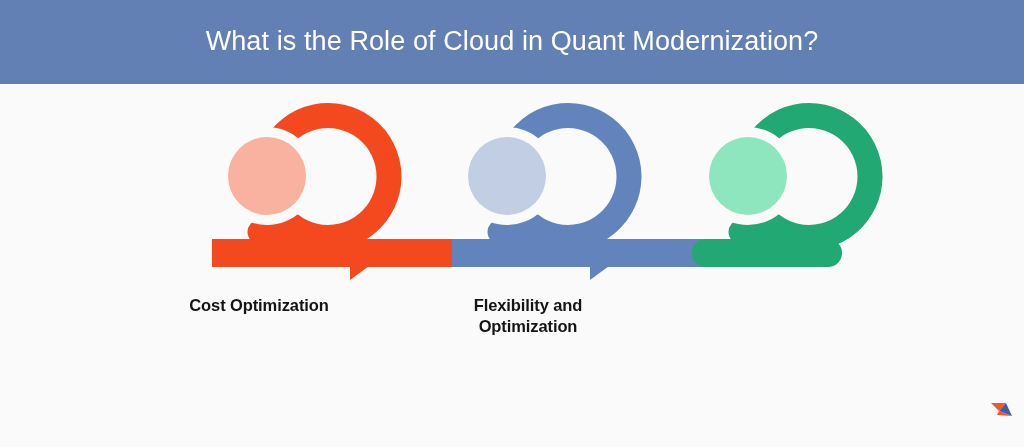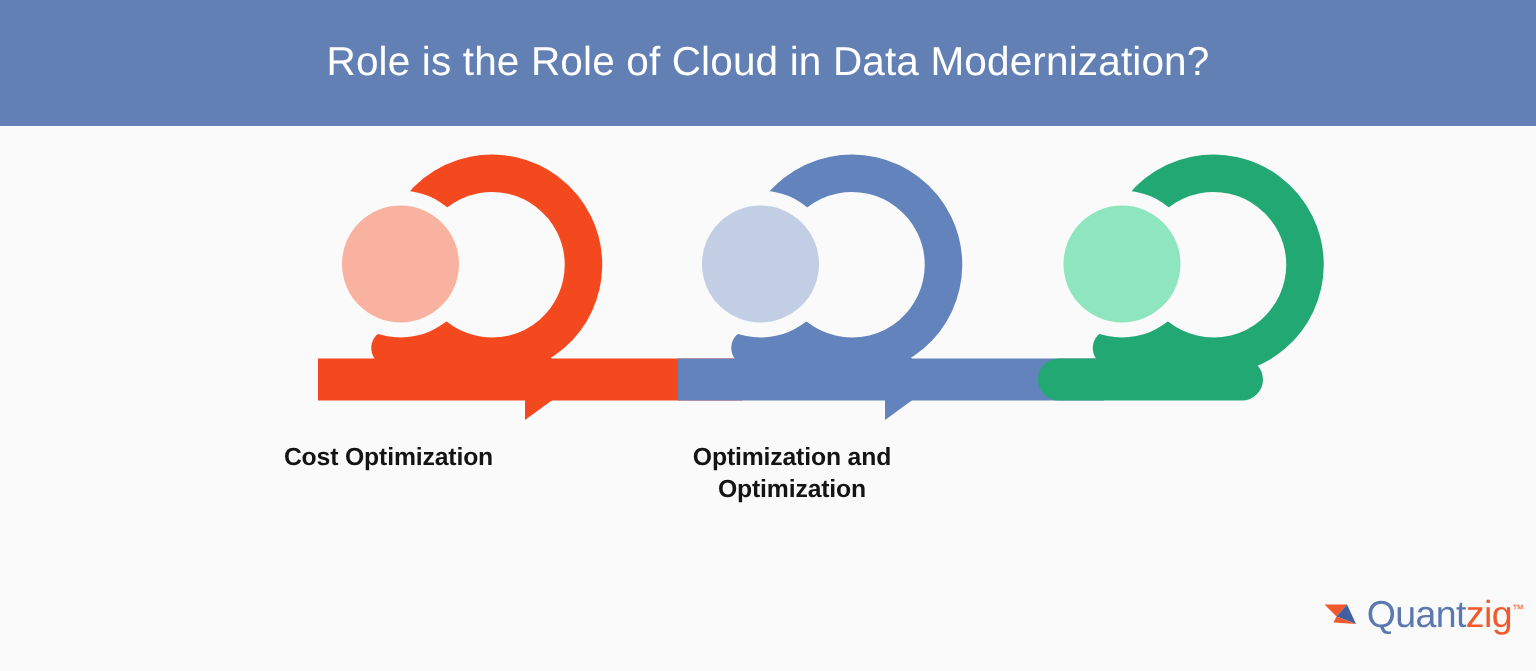--- a/index.html
+++ b/index.html
@@ -104,21 +104,21 @@
     color: #f1582c;
     font-size: 8px;
     vertical-align: super;
     letter-spacing: 0;
   }
 </style>
 </head>
 <body>
 
 <div id="header-band">
-  <h1 id="header-title">Role is the Role of Cloud in Data Modernization?</h1>
+  <h1 id="header-title">What is the Role of Cloud in Quant Modernization?</h1>
 </div>
 
 <div id="diagram-stage">
 
   <svg id="flow-svg" viewBox="0 0 1024 220" width="1024" height="220">
 
     <defs>
 
       <g id="swirl-glyph">
 
@@ -169,29 +169,26 @@
       <circle cx="732" cy="92" r="49" fill="#fafafa"></circle>
       <circle cx="732" cy="92" r="39" fill="#8ee6bf"></circle>
     </g>
   </svg>
 
   <div class="step-label" id="label-step-1">
     <div>Cost Optimization</div>
   </div>
 
   <div class="step-label" id="label-step-2">
-    <div>Optimization and</div>
+    <div>Flexibility and</div>
     <div>Optimization</div>
   </div>
 
 
   <div id="brand-logo">
     <svg id="brand-mark-icon" viewBox="0 0 26 20">
       <polygon points="1,3 16,3 9,11" fill="#f1582c"></polygon>
       <polygon points="16,3 22,16 9,11" fill="#3f5fa0"></polygon>
       <polygon points="9,11 22,16 7,15" fill="#f1582c"></polygon>
     </svg>
-    <div id="brand-wordmark">
-      <span class="brand-part-primary">Quant</span><span class="brand-part-accent">zig</span><span class="brand-tm">™</span>
-    </div>
   </div>
 
 </div>
 
 </body></html>

